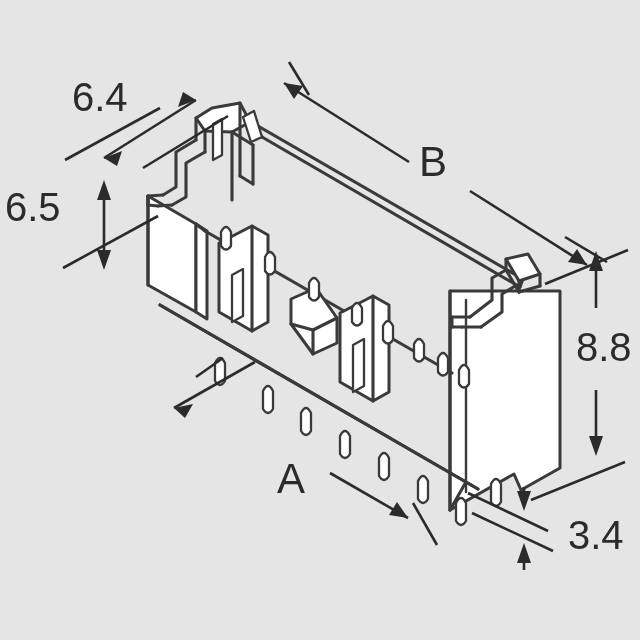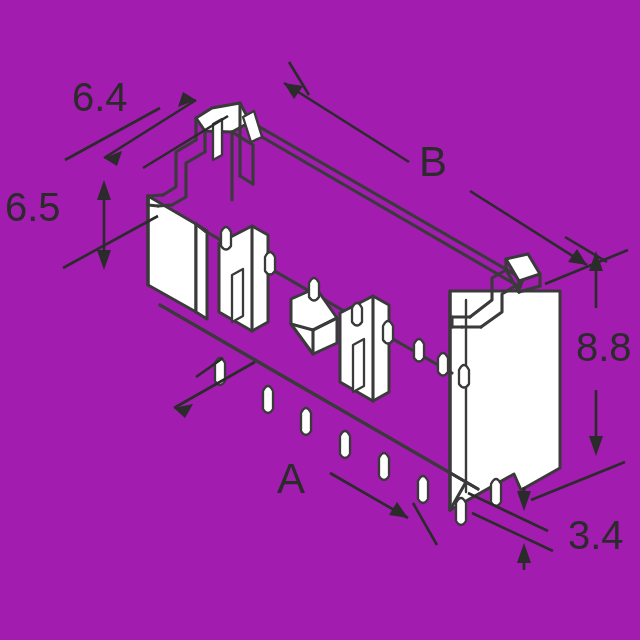--- a/index.html
+++ b/index.html
@@ -10,21 +10,21 @@
   body {
     width: 640px;
     height: 640px;
     font-family: "Liberation Sans", sans-serif;
     overflow: hidden;
   }
   #drawing-root {
     position: relative;
     width: 640px;
     height: 640px;
-    background: #a21caf;
+    background: #e5e5e5;
   }
   svg.tech-drawing {
     display: block;
     width: 640px;
     height: 640px;
   }
   .part-line {
     fill: none;
     stroke: #3a3a3a;
     stroke-width: 3.1;

